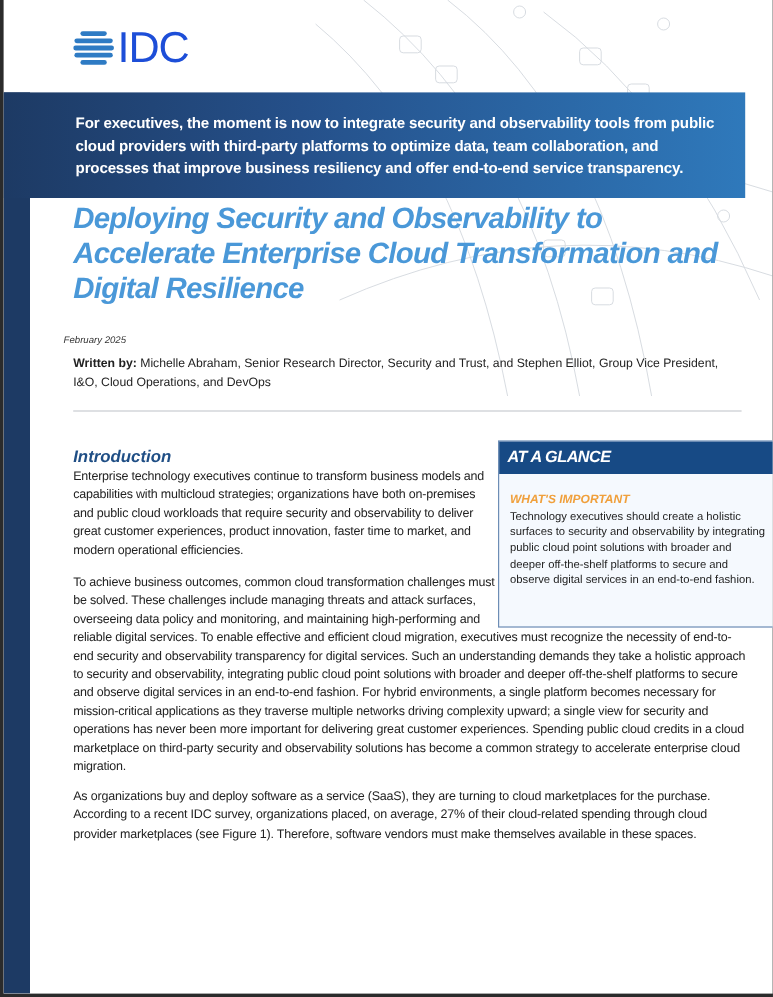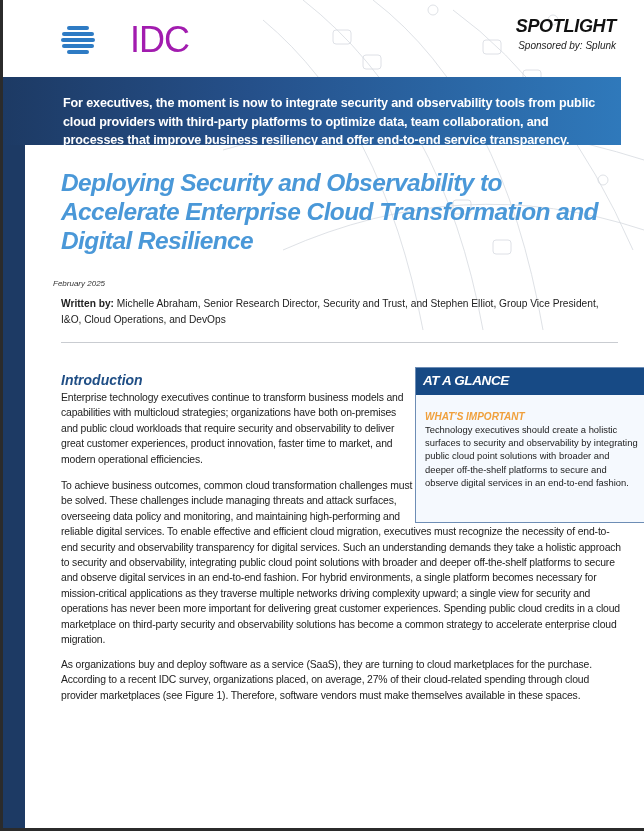--- a/index.html
+++ b/index.html
@@ -11,28 +11,28 @@
       background: #ffffff; overflow: hidden;
     }
     .left-strip {
       position: absolute; left: 0; top: 77px; width: 22px; height: 751px;
       background: #1d3a64;
     }
     .bg-pattern { position: absolute; left: 220px; top: 0; width: 421px; height: 330px; opacity: 0.35; }
 
     .logo { position: absolute; left: 58px; top: 22px; display: flex; align-items: center; }
     .logo-globe { width: 34px; height: 30px; margin-right: 3px; }
-    .logo-text { font-family: "Liberation Sans", sans-serif; font-size: 36px; color: #a21caf; letter-spacing: -1px; line-height: 36px; margin-left: 32px; }
+    .logo-text { font-family: "Liberation Sans", sans-serif; font-size: 36px; color: #1d4ed8; letter-spacing: -1px; line-height: 36px; }
 
     .spotlight { position: absolute; right: 28px; top: 16px; text-align: right; }
     .spotlight-title { font-size: 18px; font-weight: bold; font-style: italic; color: #111; letter-spacing: -0.3px; }
     .spotlight-sponsor { font-size: 10px; font-style: italic; color: #222; margin-top: 3px; }
 
     .banner {
-      position: absolute; left: 0; top: 77px; width: 618px; height: 68px;
+      position: absolute; left: 0; top: 77px; width: 618px; height: 88px;
       background: linear-gradient(90deg, #1d3a64 0%, #25508a 40%, #2f79bb 100%);
       padding: 17px 10px 0 60px;
     }
     .banner-text { color: #fff; font-weight: bold; font-size: 12.6px; line-height: 18.5px; letter-spacing: -0.15px; }
 
     .title {
       position: absolute; left: 58px; top: 168px; width: 560px;
       font-weight: bold; font-style: italic; font-size: 24.5px; line-height: 29px;
       color: #4a98d8; letter-spacing: -0.6px;
     }
@@ -89,24 +89,20 @@
         <rect x="6" y="1" width="22" height="4" rx="2"></rect>
         <rect x="1" y="7" width="32" height="4" rx="2"></rect>
         <rect x="0" y="13" width="34" height="4" rx="2"></rect>
         <rect x="1" y="19" width="32" height="4" rx="2"></rect>
         <rect x="6" y="25" width="22" height="4" rx="2"></rect>
       </g>
     </svg>
     <span class="logo-text">IDC</span>
   </div>
 
-  <div class="spotlight">
-    <div class="spotlight-title">SPOTLIGHT</div>
-    <div class="spotlight-sponsor">Sponsored by: Splunk</div>
-  </div>
 
   <div class="banner">
     <div class="banner-text">For executives, the moment is now to integrate security and observability tools from public cloud providers with third-party platforms to optimize data, team collaboration, and processes that improve business resiliency and offer end-to-end service transparency.</div>
   </div>
 
   <h1 class="title">Deploying Security and Observability to Accelerate Enterprise Cloud Transformation and Digital Resilience</h1>
 
   <div class="date">February 2025</div>
 
   <div class="authors">

